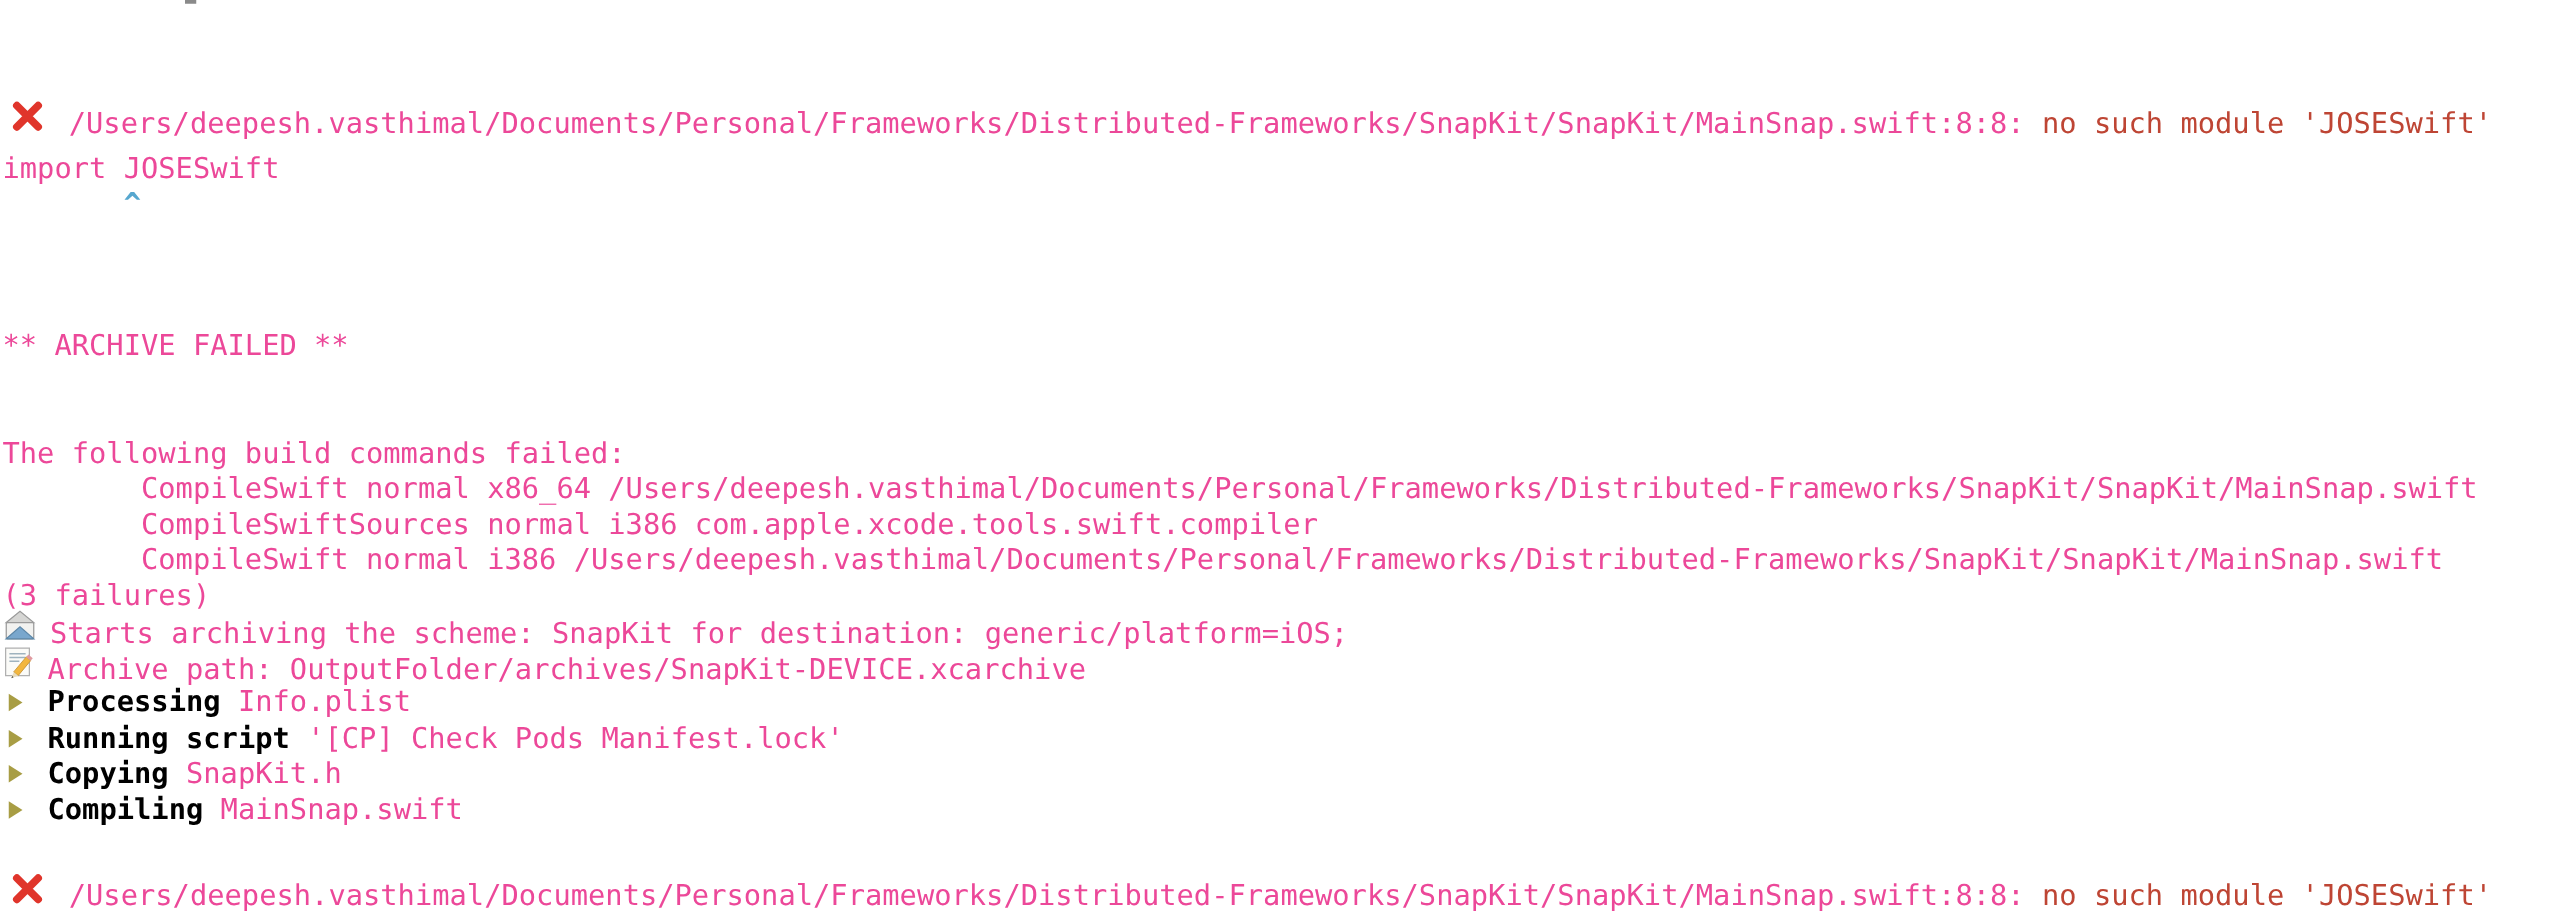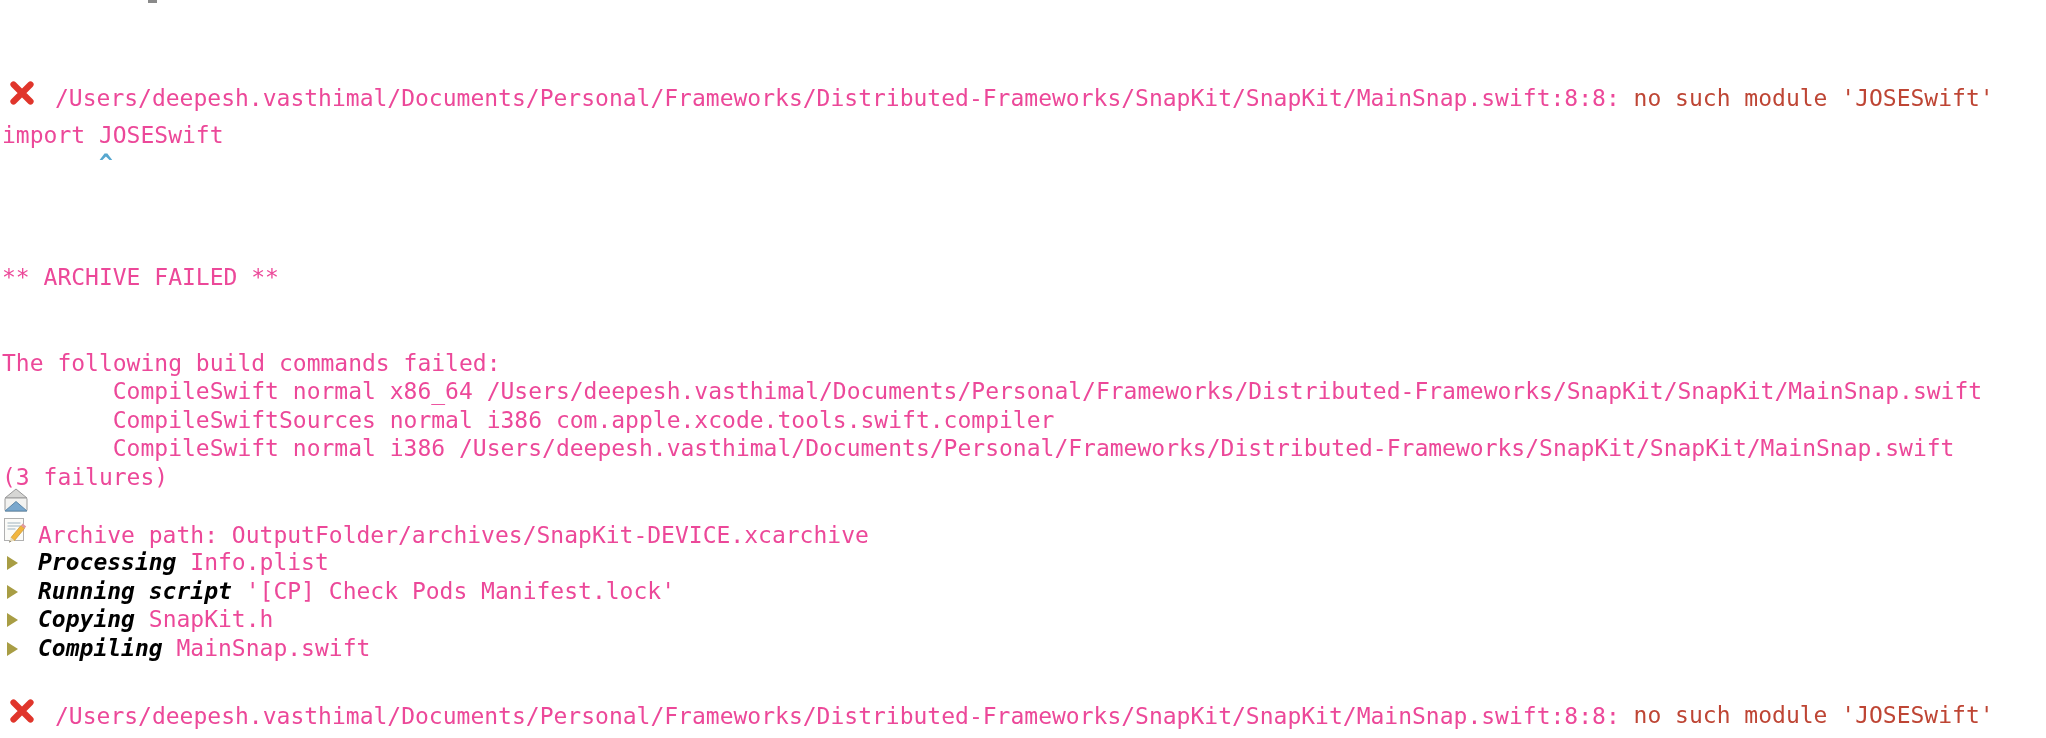--- a/index.html
+++ b/index.html
@@ -17,21 +17,21 @@
     font-size: 23px;
     line-height: 28.5px;
     color: #000000;
     white-space: pre;
   }
   .line { height: 28.5px; white-space: pre; }
   .line.tall { padding-top: 8px; padding-bottom: 11px; }
   .seg-plain { color: #ec4899; }
   .seg-error { color: var(--error-red, #BE4534); margin-top: 24px; }
   .seg-caret { color: var(--caret-blue, #57A7CF); font-weight: bold; }
-  .seg-bold  { color: #000000; font-weight: bold; font-style: italic; }
+  .seg-bold  { color: #000000; font-weight: bold; }
   .icon {
     display: inline-block;
     vertical-align: middle;
     transform: translateY(-3px);
   }
   .icon-error { margin-left: 5px; margin-right: 18px; }
   .icon-emoji { margin-right: 10px; }
   .tri {
     display: inline-block;
     width: 0; height: 0;
@@ -51,21 +51,21 @@
 <body style="background: rgb(255, 255, 255);">
 
 <div id="terminal">
   <div id="clipped-fragment"></div>
 <div class="line tall"><span class="icon icon-error"><svg width="30" height="30" viewBox="0 0 30 30">
           <path d="M6.5 6.5 L23.5 23.5 M23.5 6.5 L6.5 23.5" stroke="#E0352B" stroke-width="6.2" stroke-linecap="round" fill="none"></path>
         </svg></span><span class="seg-plain">/Users/deepesh.vasthimal/Documents/Personal/Frameworks/Distributed-Frameworks/SnapKit/SnapKit/MainSnap.swift:8:8: </span><span class="seg-error">no such module 'JOSESwift'</span></div><div class="line"><span class="seg-plain">import JOSESwift</span></div><div class="line"><span class="seg-plain">       </span><span class="seg-caret">^</span></div><div class="line">&nbsp;</div><div class="line">&nbsp;</div><div class="line">&nbsp;</div><div class="line"><span class="seg-plain">** ARCHIVE FAILED **</span></div><div class="line">&nbsp;</div><div class="line">&nbsp;</div><div class="line"><span class="seg-plain">The following build commands failed:</span></div><div class="line"><span class="seg-plain">        CompileSwift normal x86_64 /Users/deepesh.vasthimal/Documents/Personal/Frameworks/Distributed-Frameworks/SnapKit/SnapKit/MainSnap.swift</span></div><div class="line"><span class="seg-plain">        CompileSwiftSources normal i386 com.apple.xcode.tools.swift.compiler</span></div><div class="line"><span class="seg-plain">        CompileSwift normal i386 /Users/deepesh.vasthimal/Documents/Personal/Frameworks/Distributed-Frameworks/SnapKit/SnapKit/MainSnap.swift</span></div><div class="line"><span class="seg-plain">(3 failures)</span></div><div class="line"><span class="icon icon-emoji"><svg width="28" height="26" viewBox="0 0 28 26">
           <polygon points="3,10 14,1 25,10" fill="#d6d6d4" stroke="#9a9a9a" stroke-width="1"></polygon>
           <rect x="3" y="10" width="22" height="13" rx="1" fill="#f2f2f0" stroke="#9a9a9a" stroke-width="1"></rect>
           <polygon points="3,23 14,13.5 25,23" fill="#79a7cd" stroke="#5c87a8" stroke-width="1"></polygon>
-        </svg></span></div><div class="line"><span class="icon icon-emoji"><svg width="26" height="26" viewBox="0 0 26 26">
+        </svg></span><span class="seg-plain">Starts archiving the scheme: SnapKit for destination: generic/platform=iOS;</span></div><div class="line"><span class="icon icon-emoji"><svg width="26" height="26" viewBox="0 0 26 26">
           <rect x="2.5" y="1.5" width="19" height="22" fill="#fbfbf8" stroke="#b0b0b0" stroke-width="1"></rect>
           <path d="M5.5 6 h13 M5.5 9 h13 M5.5 12 h8" stroke="#9fb3be" stroke-width="1.2" fill="none"></path>
           <polygon points="9,20.5 19,8.5 22.5,11.5 12.5,23.5" fill="#f2b63e" stroke="#c79431" stroke-width="0.7"></polygon>
           <polygon points="9,20.5 12.5,23.5 7,25.5" fill="#e9dcba"></polygon>
           <polygon points="7,25.5 8.8,24.8 8,23.8" fill="#3a3a3a"></polygon>
           <polygon points="19,8.5 22.5,11.5 24.2,9.5 20.7,6.6" fill="#e09aa0"></polygon>
         </svg></span><span class="seg-plain">Archive path: OutputFolder/archives/SnapKit-DEVICE.xcarchive</span></div><div class="line"><span class="tri"></span><span class="seg-bold">Processing</span><span class="seg-plain"> Info.plist</span></div><div class="line"><span class="tri"></span><span class="seg-bold">Running script</span><span class="seg-plain"> '[CP] Check Pods Manifest.lock'</span></div><div class="line"><span class="tri"></span><span class="seg-bold">Copying</span><span class="seg-plain"> SnapKit.h</span></div><div class="line"><span class="tri"></span><span class="seg-bold">Compiling</span><span class="seg-plain"> MainSnap.swift</span></div><div class="line">&nbsp;</div><div class="line tall"><span class="icon icon-error"><svg width="30" height="30" viewBox="0 0 30 30">
           <path d="M6.5 6.5 L23.5 23.5 M23.5 6.5 L6.5 23.5" stroke="#E0352B" stroke-width="6.2" stroke-linecap="round" fill="none"></path>
         </svg></span><span class="seg-plain">/Users/deepesh.vasthimal/Documents/Personal/Frameworks/Distributed-Frameworks/SnapKit/SnapKit/MainSnap.swift:8:8: </span><span class="seg-error">no such module 'JOSESwift'</span></div></div>
 

